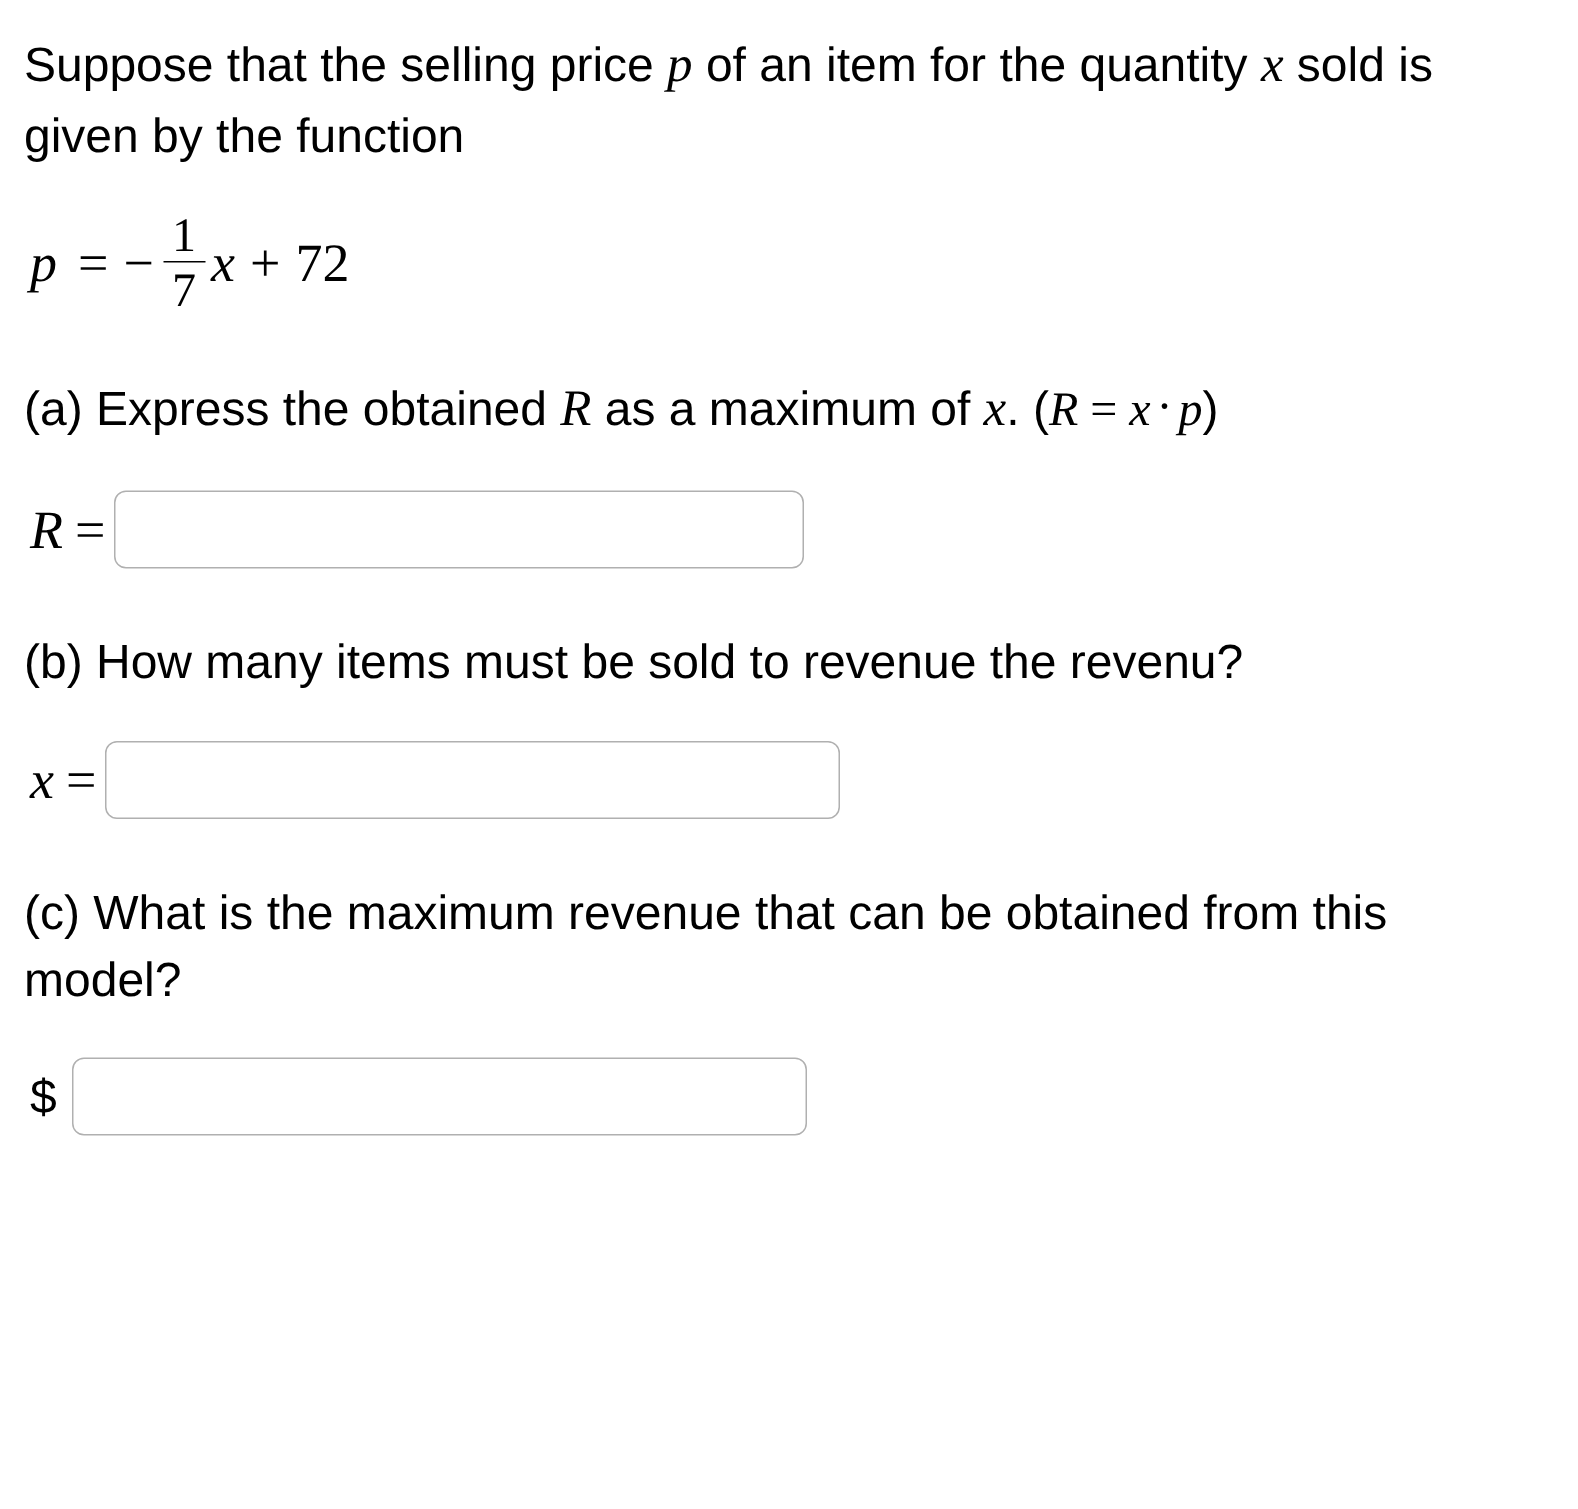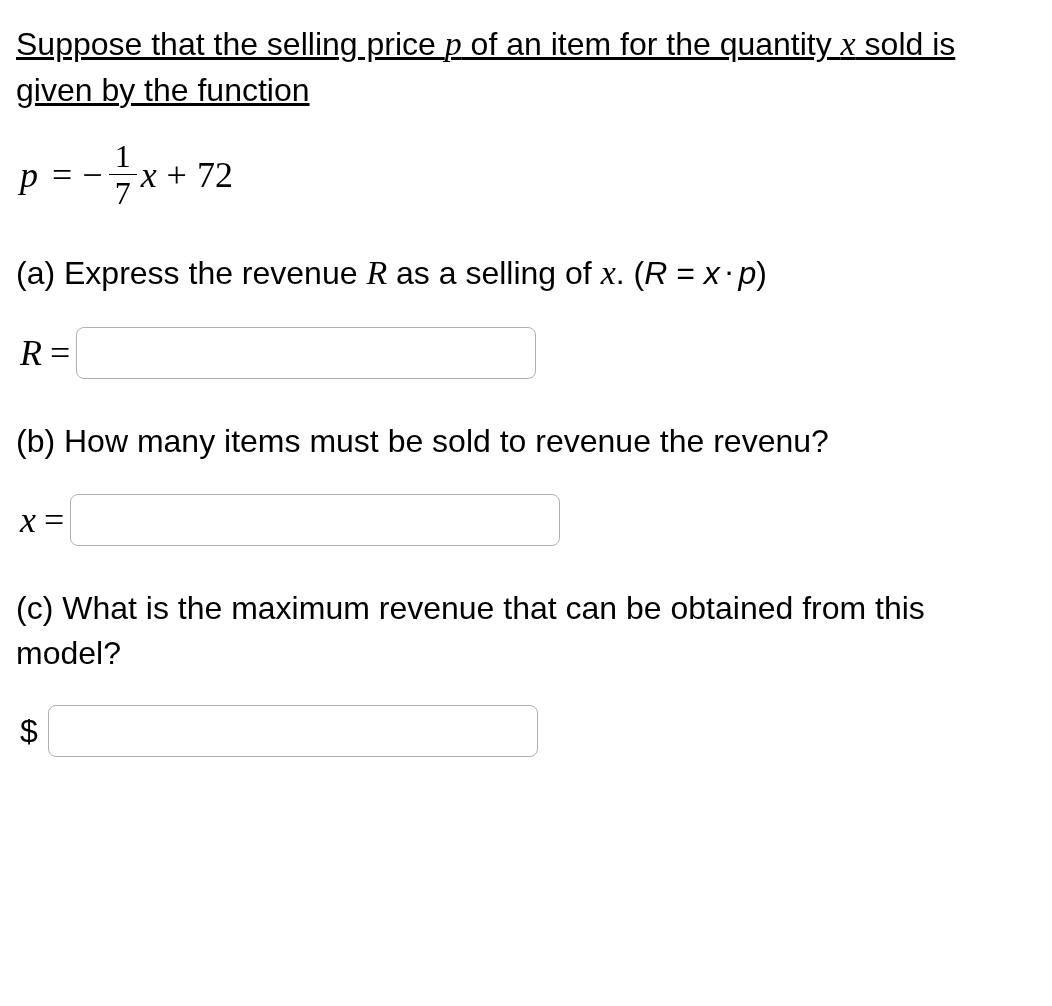--- a/index.html
+++ b/index.html
@@ -11,21 +11,20 @@
       color: #000;
       margin: 0;
       padding: 20px 20px 20px 16px;
       width: 1052px;
       background: #fff;
     }
     .intro {
       font-size: 32px;
       line-height: 1.4;
       margin-bottom: 28px;
-      text-decoration: underline;
     }
     .math-var {
       font-family: 'Times New Roman', Times, serif;
       font-style: italic;
       font-size: 34px;
     }
     .equation {
       display: flex;
       align-items: center;
       margin: 24px 0 40px 0;
@@ -100,21 +99,21 @@
     .input-a {
       width: 460px;
     }
     .input-b {
       width: 490px;
     }
     .input-c {
       width: 490px;
     }
     .math-inline {
-      font-family: Liberation Sans, sans-serif;
+      font-family: Liberation Serif, serif;
     }
     .math-inline .it {
       font-style: italic;
     }
     .math-inline .dot {
       margin: 0 4px;
       position: relative;
       top: -2px;
     }
   </style>
@@ -132,21 +131,21 @@
   <span class="frac">
     <span class="num">1</span>
     <span class="den">7</span>
   </span>
   <span style="font-style:italic;margin-left:2px;">x</span>
   <span style="margin:0 10px;">+</span>
   <span>72</span>
 </div>
 
 <div class="part">
-  <span>(a) Express the revenue </span><span class="math-var">R</span><span> as a selling of </span><span class="math-var">x</span><span>. (</span><span class="math-inline"><span class="it">R</span><span> = </span><span class="it">x</span><span class="dot">·</span><span class="it">p</span></span><span>)</span>
+  <span>(a) Express the obtained </span><span class="math-var">R</span><span> as a maximum of </span><span class="math-var">x</span><span>. (</span><span class="math-inline"><span class="it">R</span><span> = </span><span class="it">x</span><span class="dot">·</span><span class="it">p</span></span><span>)</span>
 </div>
 
 <div class="answer-row">
   <span class="answer-label">R</span>
   <span class="answer-eq">=</span>
   <input type="text" class="input-a" value="" style="">
 </div>
 
 <div class="part">
   <span>(b) How many items must be sold to revenue the revenu?</span>

